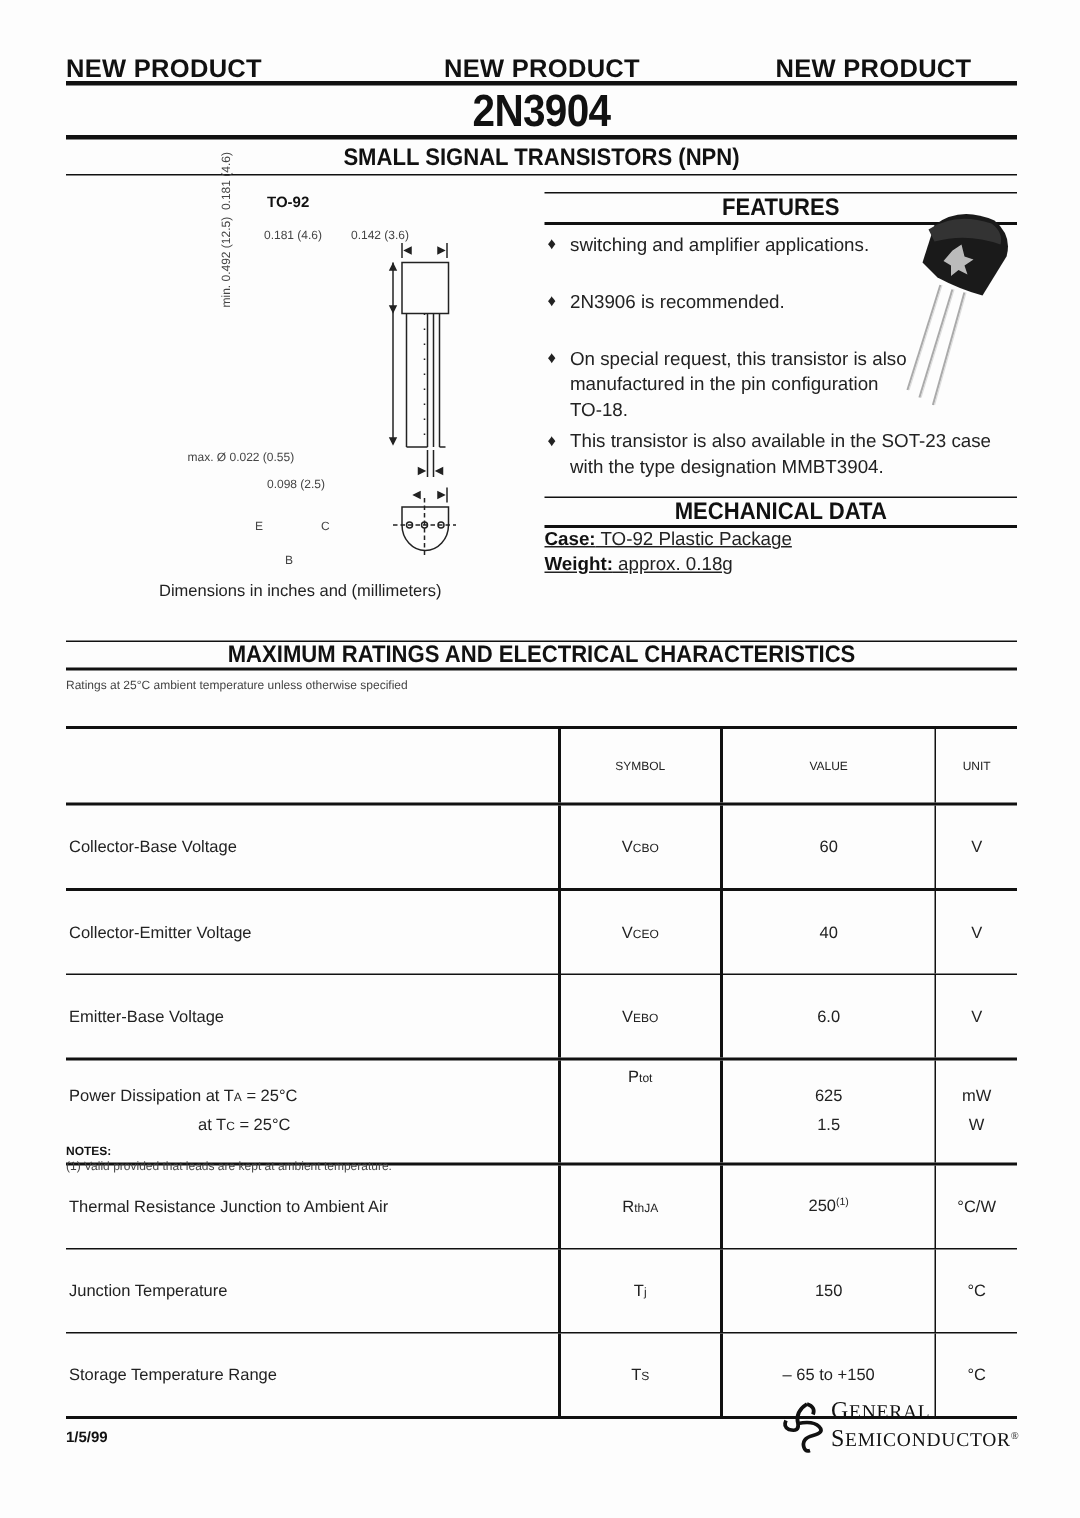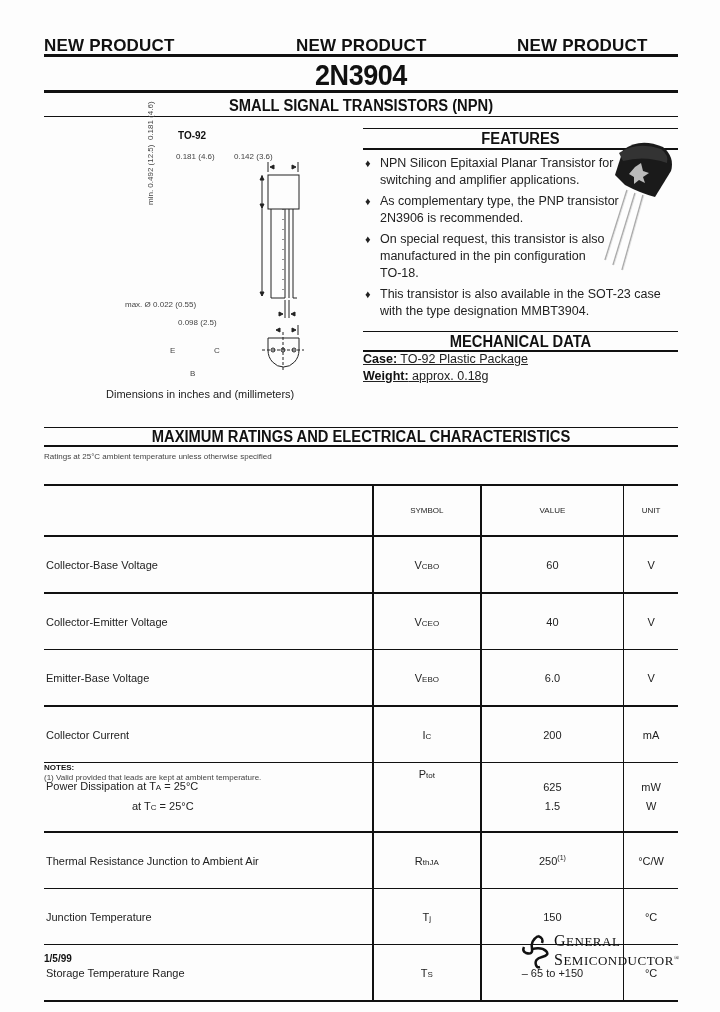--- a/index.html
+++ b/index.html
@@ -103,26 +103,24 @@
 <div class="abs small" style="left:190px; top:369px;">B</div>
 <div class="abs small" style="left:214px; top:346px;">C</div>
 <div class="abs" style="left:106px; top:388px; font-size:11px; color:#222;">Dimensions in inches and (millimeters)</div>
 
 <div class="hr-thin" style="left:363px; width:315px; top:128px;"></div>
 <div class="sec-title" style="left:363px; width:315px; top:130px;">FEATURES</div>
 <div class="hr-thin" style="left:363px; width:315px; top:148px; height:2px;"></div>
 
 <div class="feat" style="top:155px;">
   <span class="bul">♦</span>
-  <span class="txt">NPN Silicon Epitaxial Planar Transistor for</span>
   <span class="txt">switching and amplifier applications.</span>
 </div>
 <div class="feat" style="top:193px;">
   <span class="bul">♦</span>
-  <span class="txt">As complementary type, the PNP transistor</span>
   <span class="txt">2N3906 is recommended.</span>
 </div>
 <div class="feat" style="top:231px;">
   <span class="bul">♦</span>
   <span class="txt">On special request, this transistor is also</span>
   <span class="txt">manufactured in the pin configuration</span>
   <span class="txt">TO-18.</span>
 </div>
 <div class="feat" style="top:286px;">
   <span class="bul">♦</span>
@@ -180,26 +178,20 @@
     <td class="c2"><span>V</span><span class="sub">CEO</span></td>
     <td class="c3">40</td>
     <td class="c4">V</td>
   </tr>
   <tr class="thickb">
     <td class="c1">Emitter-Base Voltage</td>
     <td class="c2"><span>V</span><span class="sub">EBO</span></td>
     <td class="c3">6.0</td>
     <td class="c4">V</td>
   </tr>
-  <tr>
-    <td class="c1">Collector Current</td>
-    <td class="c2"><span>I</span><span class="sub">C</span></td>
-    <td class="c3">200</td>
-    <td class="c4">mA</td>
-  </tr>
   <tr class="thickb tall">
     <td class="c1 two">
       <div><span>Power Dissipation at T</span><span class="sub">A</span><span> = 25°C</span></div>
       <div style="padding-left:86px;"><span>at T</span><span class="sub">C</span><span> = 25°C</span></div>
     </td>
     <td class="c2 two" style="vertical-align:top; padding-top:2px;"><span>P</span><span class="sub">tot</span></td>
     <td class="c3 two">
           <div>625</div>
           <div>1.5</div>
         </td>

